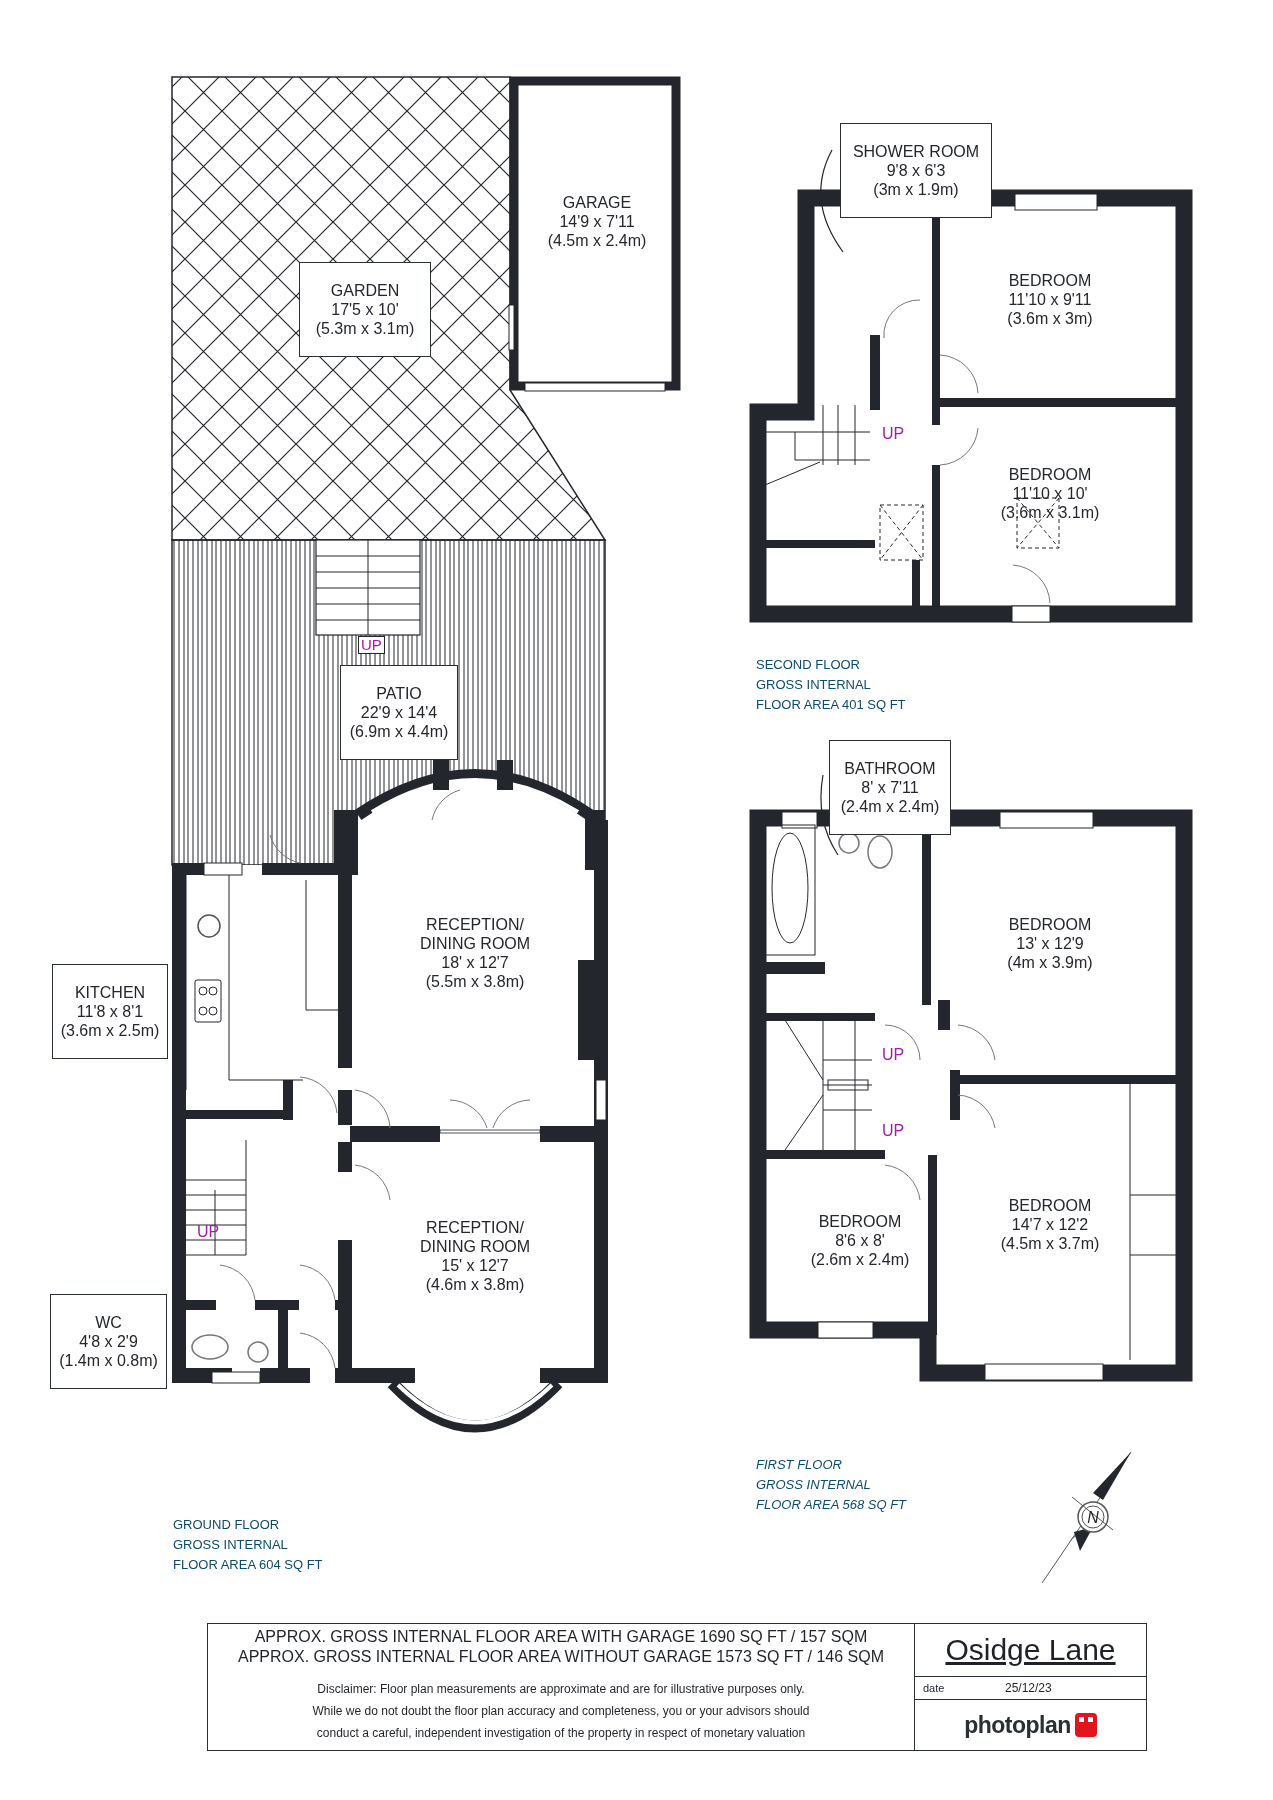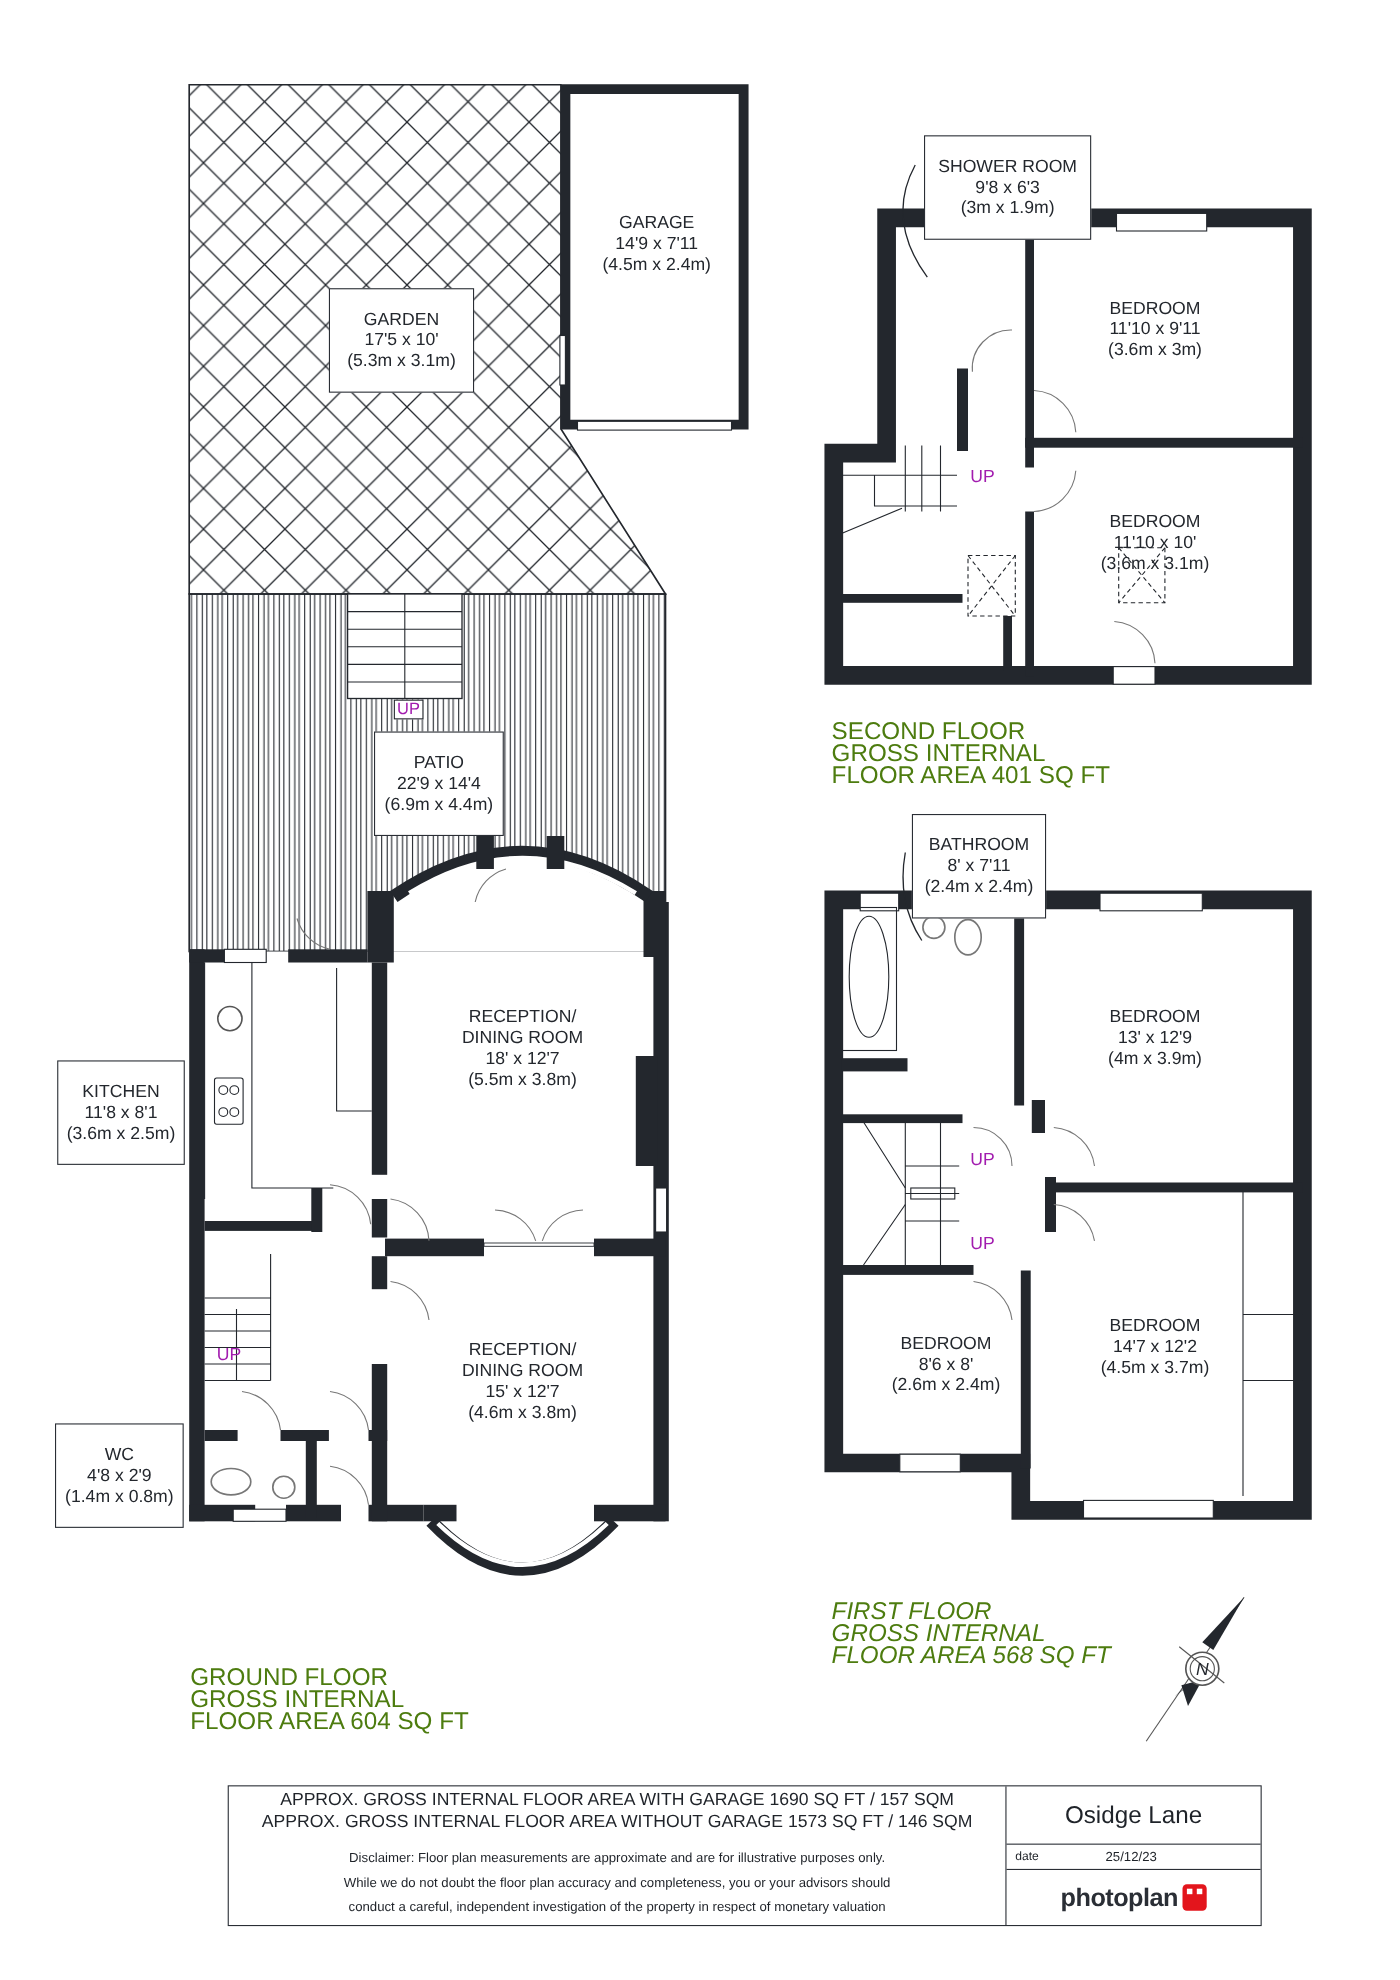--- a/index.html
+++ b/index.html
@@ -1,29 +1,29 @@
 <!DOCTYPE html>
 <html><head>
 <meta charset="utf-8">
 <style>
   html,body{margin:0;padding:0;background:#ffffff;}
   body{width:1273px;height:1800px;position:relative;overflow:hidden;font-family:"Liberation Sans",sans-serif;color:#1f2329;}
   svg.plan{position:absolute;left:0;top:0;width:1273px;height:1800px;}
   .lbl{position:absolute;text-align:center;font-size:16px;line-height:19px;color:#23272d;white-space:nowrap;}
   .lbl.boxed{background:#fff;border:1.5px solid #2a2e35;padding:18px 6px;}
   .lbl span{display:block;}
-  .floor-caption{position:absolute;font-size:22px;line-height:20px;color:#4d7c0f;}
+  .floor-caption{position:absolute;font-size:13px;line-height:20px;color:#0c4a6e;}
   .floor-caption span{display:block;}
   .updn{position:absolute;font-size:16px;color:#a21caf;}
   .footer{position:absolute;left:207px;top:1623px;width:940px;height:128px;border:1.5px solid #2a2e35;box-sizing:border-box;display:flex;}
   .footer .leftcell{width:706px;border-right:1.5px solid #2a2e35;text-align:center;padding-top:3px;}
   .footer .area{font-size:16px;line-height:20px;}
   .footer .disc{font-size:12px;line-height:22px;margin-top:11px;}
   .footer .rightcell{flex:1;display:flex;flex-direction:column;}
-  .footer .addr{height:52px;border-bottom:1.5px solid #2a2e35;font-size:22px;display:flex;align-items:center;justify-content:center;}
+  .footer .addr{height:52px;border-bottom:1.5px solid #2a2e35;font-size:30px;display:flex;align-items:center;justify-content:center;text-decoration:underline;}
   .footer .daterow{height:22px;border-bottom:1.5px solid #2a2e35;font-size:11px;display:flex;align-items:center;position:relative;}
   .footer .daterow .dk{position:absolute;left:8px;}
   .footer .daterow .dv{position:absolute;left:90px;font-size:12px;}
   .footer .brand{flex:1;display:flex;align-items:center;justify-content:center;gap:4px;}
   .footer .brand-text{font-size:23px;font-weight:bold;letter-spacing:-0.5px;color:#2a2e35;}
   .footer .brand-mark{width:22px;height:24px;background:#e3151c;border-radius:4px;position:relative;}
   .footer .brand-mark::before{content:"";position:absolute;left:4px;top:4px;width:5px;height:5px;background:#fff;}
   .footer .brand-mark::after{content:"";position:absolute;right:4px;top:4px;width:5px;height:5px;background:#fff;}
 </style>
 </head>

